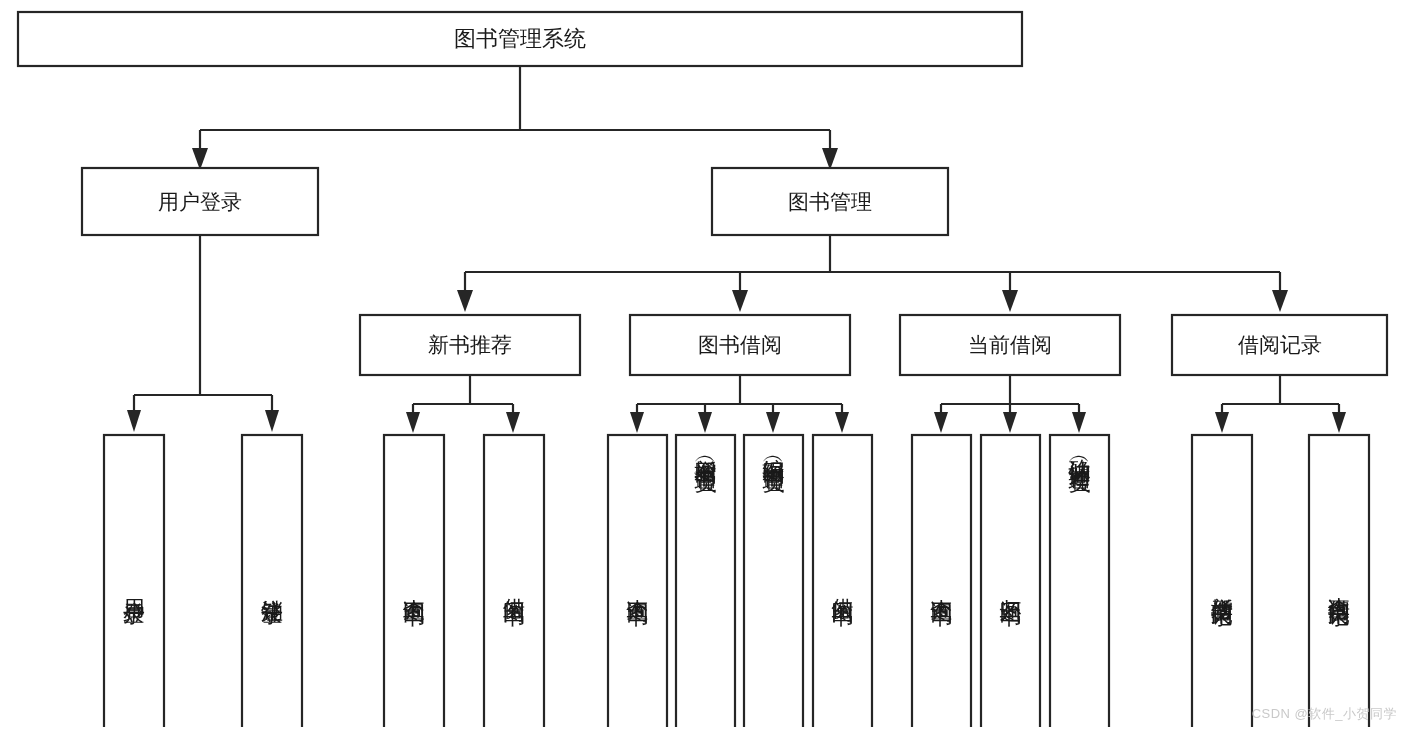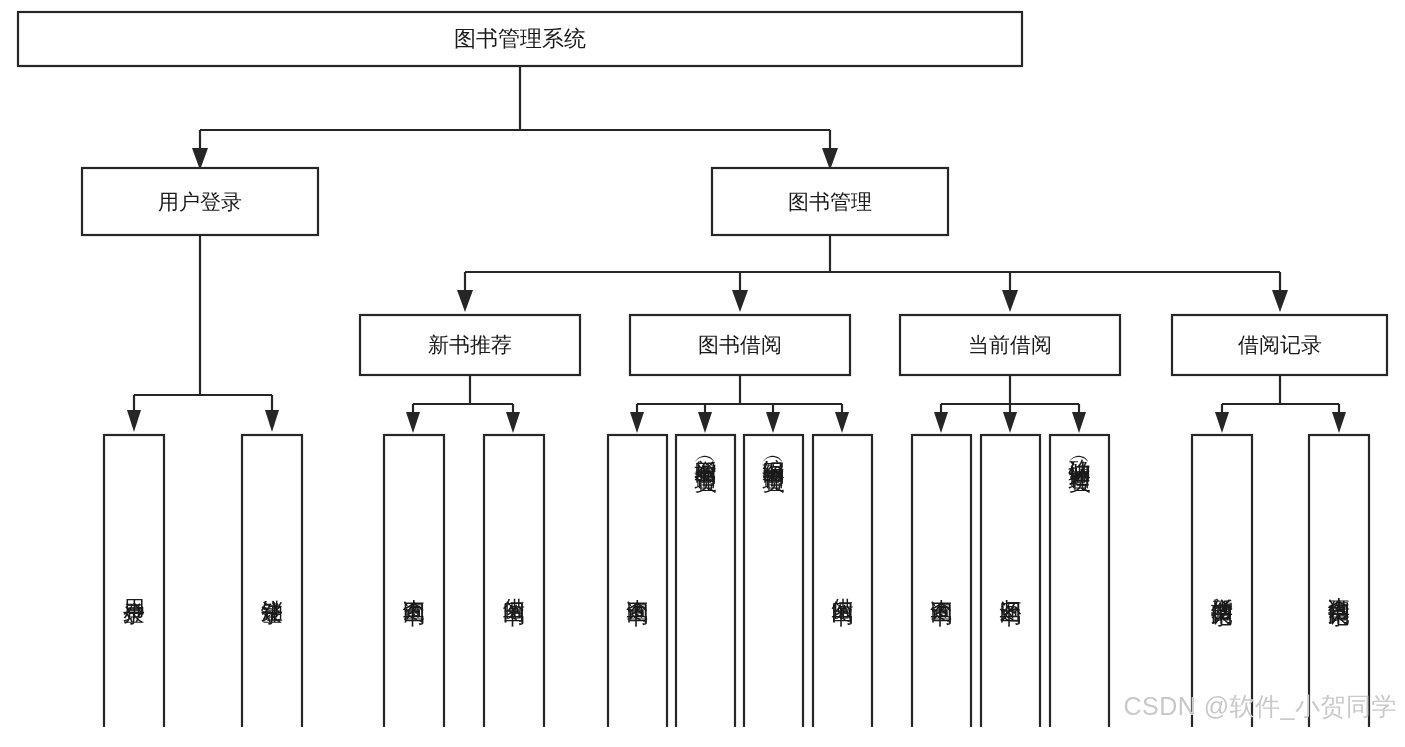--- a/index.html
+++ b/index.html
@@ -63,21 +63,21 @@
     line-height: 1.18;
     letter-spacing: 2px;
     color: #1a1a1a;
     white-space: nowrap;
   }
   .watermark {
     position: absolute;
     right: 8px;
     bottom: 4px;
     font-family: "Liberation Sans", "DejaVu Sans", sans-serif;
-    font-size: 25px;
+    font-size: 13px;
     color: #c9c9c9;
     letter-spacing: 0.5px;
     white-space: nowrap;
   }
 </style>
 </head>
 <body>
 
 <div id="canvas">
 

